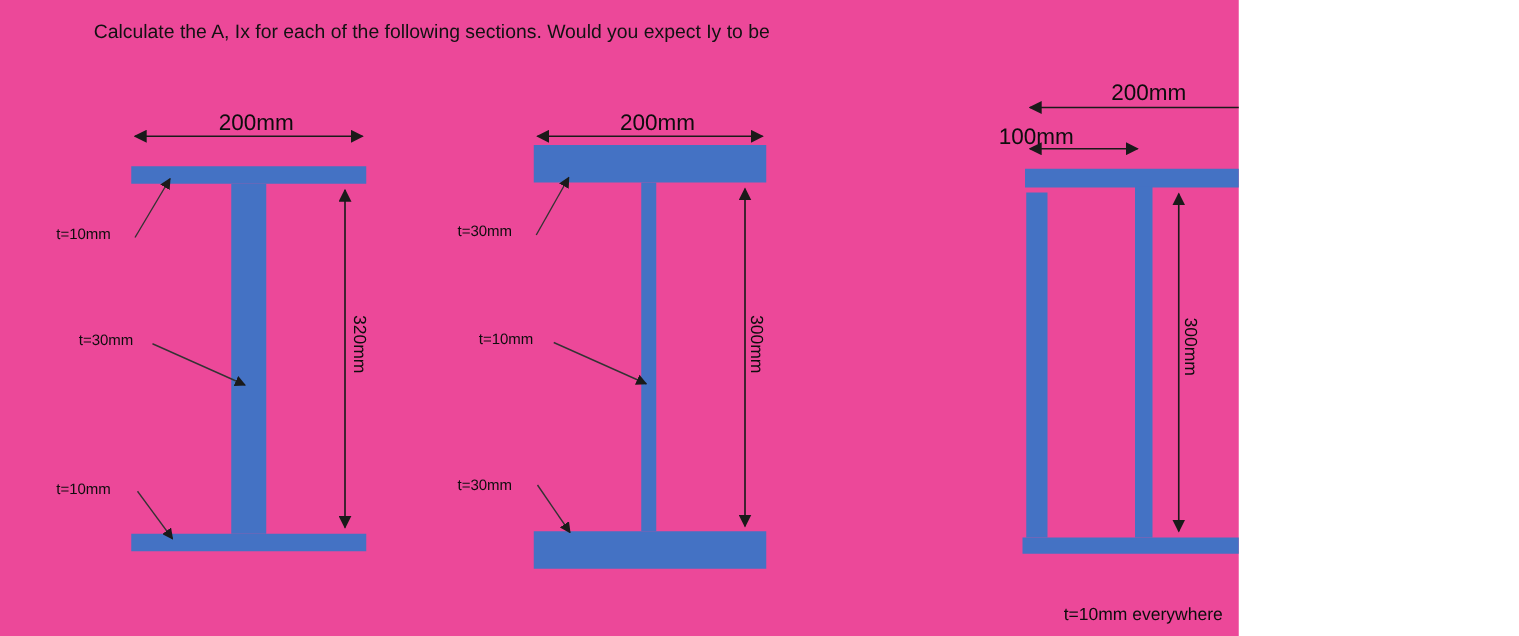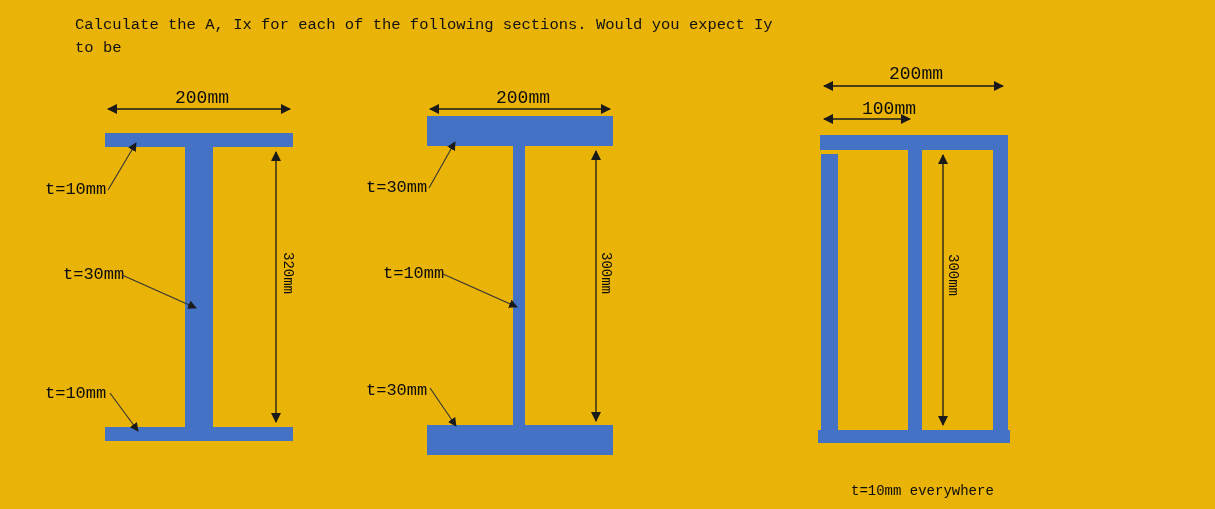--- a/index.html
+++ b/index.html
@@ -1,27 +1,27 @@
 <!DOCTYPE html>
 <html><head>
 <meta charset="utf-8">
 <style>
   html,body{margin:0;padding:0;}
   body{font-family:"Liberation Sans",sans-serif;background:#ffffff;}
   .canvas{
-    position:relative;width:1215px;height:509px;background:#eab308;overflow:hidden;font-family:Liberation Mono, monospace;
+    position:relative;width:991px;height:509px;background:#ec4899;overflow:hidden;
   }
   .title{
     position:absolute;left:75px;top:14px;width:720px;
     font-size:15.5px;line-height:23px;color:#121212;
   }
   .shape{position:absolute;background:#4472C4;}
   .overlay{position:absolute;left:0;top:0;pointer-events:none;}
   .lbl{
-    position:absolute;font-size:17px;color:#0d0d0d;white-space:nowrap;
+    position:absolute;font-size:12px;color:#0d0d0d;white-space:nowrap;
   }
   .dimlbl{
     position:absolute;font-size:18px;color:#0d0d0d;white-space:nowrap;
   }
   .vdim{
     position:absolute;font-size:14px;color:#0d0d0d;white-space:nowrap;
     writing-mode:vertical-rl;text-orientation:mixed;
   }
   .note{
     position:absolute;font-size:14px;color:#0d0d0d;white-space:nowrap;
@@ -58,21 +58,21 @@
   <span class="lbl" style="left:383px;top:264px;">t=10mm</span>
   <span class="lbl" style="left:366px;top:381px;">t=30mm</span>
 
   <div class="shape" style="left:820px;top:135px;width:188px;height:15px;"></div>
   <div class="shape" style="left:821px;top:154px;width:17px;height:276px;"></div>
   <div class="shape" style="left:908px;top:149px;width:14px;height:281px;"></div>
   <div class="shape" style="left:993px;top:149px;width:15px;height:281px;"></div>
   <div class="shape" style="left:818px;top:430px;width:192px;height:13px;"></div>
 
   <span class="dimlbl" style="left:889px;top:64px;">200mm</span>
-  <span class="dimlbl" style="left:862px;top:99px;">100mm</span>
+  <span class="dimlbl" style="left:799px;top:99px;">100mm</span>
   <span class="vdim" style="left:945px;top:254px;">300mm</span>
   <span class="note" style="left:851px;top:483px;">t=10mm everywhere</span>
 
   <svg class="overlay" width="1215" height="509" viewBox="0 0 1215 509">
     <defs>
       <marker id="arrow" viewBox="0 0 10 10" refX="9" refY="5" markerWidth="8" markerHeight="8" orient="auto-start-reverse">
         <path d="M0,0 L10,5 L0,10 z" fill="#1a1a1a"></path>
       </marker>
     </defs>
 

